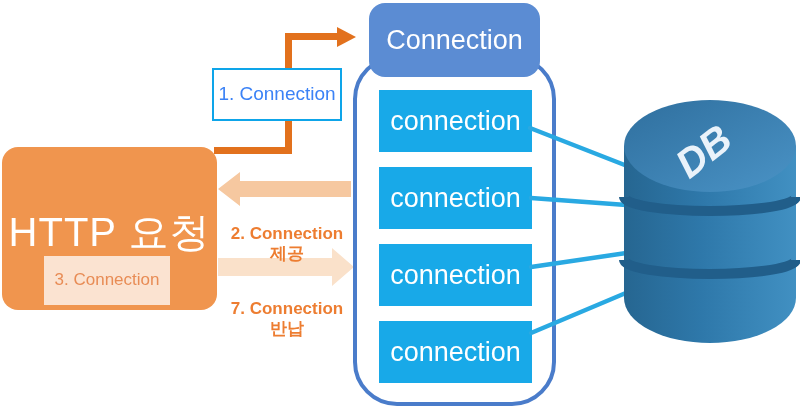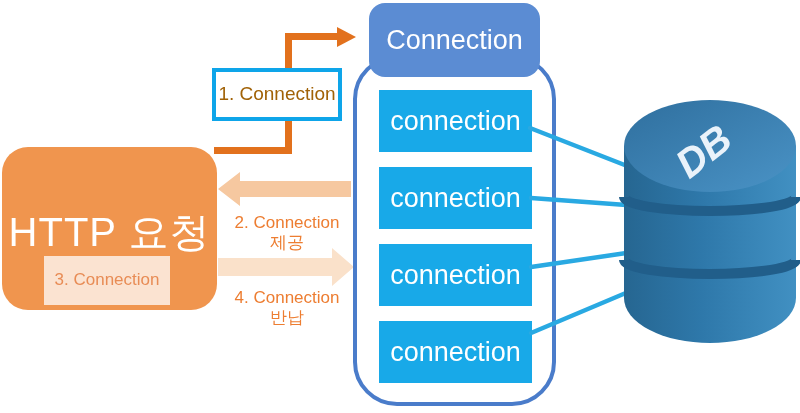--- a/index.html
+++ b/index.html
@@ -5,43 +5,43 @@
   html,body{margin:0;padding:0;background:#ffffff;}
   .canvas{
     position:relative;width:800px;height:413px;background:#ffffff;overflow:hidden;
     font-family:"Liberation Sans","DejaVu Sans",sans-serif;
   }
   .layer{position:absolute;left:0;top:0;width:800px;height:413px;pointer-events:none;}
 
   
   .http-box{
     position:absolute;left:2px;top:147px;width:215px;height:163px;
-    background:#f0954e;border-radius:26px;z-index:1;
+    background:#f0954e;border-radius:16px;z-index:1;
   }
   .http-title{
     position:absolute;left:0;top:58px;width:100%;text-align:center;
     color:#ffffff;font-size:40px;letter-spacing:1px;white-space:nowrap;
   }
   .step3-box{
     position:absolute;left:42px;top:109px;width:126px;height:49px;
     background:#fbe3d1;color:#e88c55;font-size:17px;line-height:1.3;
     display:flex;flex-direction:column;justify-content:center;text-align:center;
   }
 
   
   .step1-box{
     position:absolute;left:212px;top:68px;width:130px;height:53px;z-index:3;
-    background:#ffffff;border:4px solid #0ea5e9;box-sizing:border-box;
-    color:#a16207;font-size:19px;line-height:1.3;
+    background:#ffffff;border:2px solid #0ea5e9;box-sizing:border-box;
+    color:#3b82f6;font-size:19px;line-height:1.3;
     display:flex;flex-direction:column;justify-content:center;text-align:center;
   }
   
   .step-float{
     position:absolute;width:134px;z-index:3;text-align:center;
-    color:#ed7d31;font-weight:400;font-size:17px;line-height:1.2;
+    color:#ed7d31;font-weight:700;font-size:17px;line-height:1.2;margin-top:11px;
   }
   .step2-label{left:220px;top:213px;}
   .step4-label{left:220px;top:288px;}
 
   
   .pool{
     position:absolute;left:353px;top:55px;width:203px;height:351px;z-index:3;
     background:#ffffff;border:4px solid #4a7cca;border-radius:44px;box-sizing:border-box;
   }
   .pool-header{
@@ -84,21 +84,21 @@
   </div>
 
   <div class="step1-box">
     <span>1. Connection</span>
   </div>
   <div class="step-float step2-label">
     <span>2. Connection</span><br>
     <span>제공</span>
   </div>
   <div class="step-float step4-label">
-    <span>4. Connection</span><br>
+    <span>7. Connection</span><br>
     <span>반납</span>
   </div>
 
   <div class="pool"></div>
   <div class="pool-header">
     <span>Connection</span>
   </div>
   <div class="conn-box conn-1">
     <span>connection</span>
   </div>

